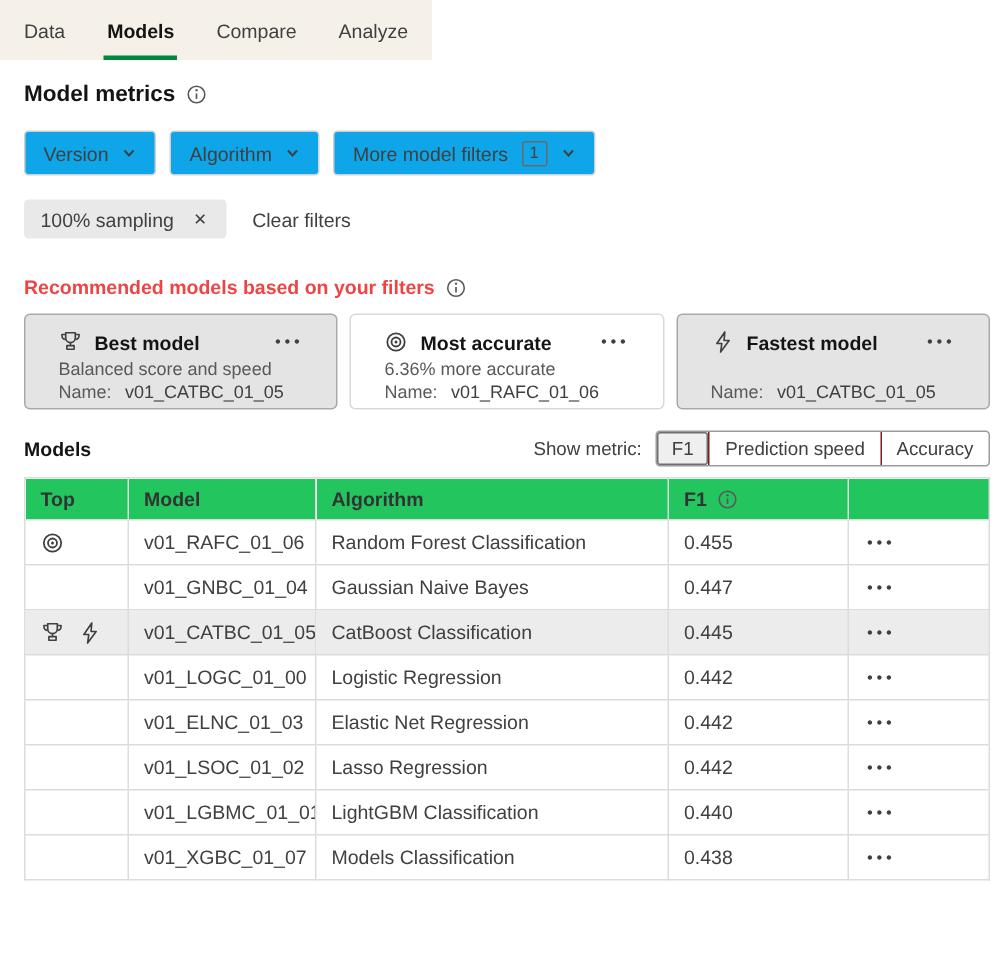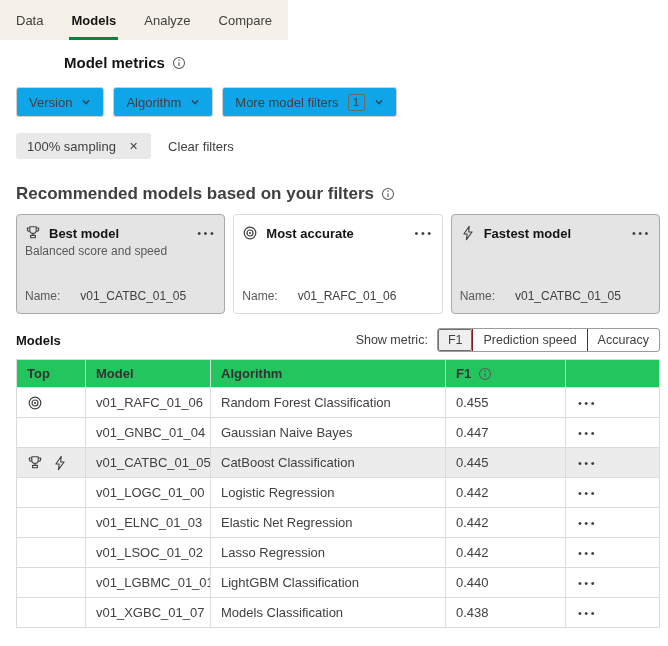--- a/index.html
+++ b/index.html
@@ -23,21 +23,21 @@
   }
   .tab.active { font-weight: bold; color: #141414; }
   .tab.active::after {
     content: ""; position: absolute; left: 12px; right: 12px; bottom: 0;
     height: 3px; background: var(--accent-green, #00873d);
   }
 
   
   .content { padding: 0 8px 0 16px; }
 
-  .page-title-row { display: flex; align-items: center; gap: 7px; margin-top: 14px; margin-left: 48px; }
+  .page-title-row { display: flex; align-items: center; gap: 7px; margin-top: 14px; }
   .page-title { font-size: 15px; font-weight: bold; color: #141414; }
 
   .icon16 { width: 16px; height: 16px; display: block; }
   .icon14 { width: 14px; height: 14px; display: block; }
   .icon10 { width: 10px; height: 10px; display: block; }
 
   
   .filter-row { display: flex; gap: 9px; margin-top: 16px; }
   .btn {
     display: inline-flex; align-items: center; gap: 9px; height: 30px;
@@ -51,36 +51,36 @@
   .chip-row { display: flex; align-items: center; gap: 17px; margin-top: 16px; }
   .chip {
     display: inline-flex; align-items: center; gap: 11px; height: 26px;
     padding: 0 11px; background: #e9e9e9; border-radius: 3px; font-size: 13px;
   }
   .chip-close { background: none; border: none; font-size: 11px; color: #404040; cursor: pointer; padding: 2px; }
   .clear-filters { cursor: pointer; color: #404040; background: none; border: none; font-size: 13px; }
 
   
   .section-title-row { display: flex; align-items: center; gap: 7px; margin-top: 25px; }
-  .section-title { font-weight: bold; font-size: 17px; color: #404040; }
+  .section-title { font-weight: bold; font-size: 13px; color: #ef4444; }
 
   .cards { display: flex; gap: 8px; margin-top: 10px; }
   .card {
-    flex: 1; height: 100px; border: 1px solid #d9d9d9; border-radius: 4px;
-    background: #fff; padding: 10px 8px; display: flex; flex-direction: column;
+    flex: 1; height: 64px; border: 1px solid #d9d9d9; border-radius: 4px;
+    background: #fff; padding: 10px 22px; display: flex; flex-direction: column;
   }
   .card.selected { background: var(--card-selected-bg, #e4e4e4); border-color: #a9a9a9; }
   .card-head { display: flex; align-items: center; gap: 8px; }
   .card-title { font-weight: bold; color: #141414; flex: 1; font-size: 13px; }
   .dots {
     background: none; border: none; cursor: pointer; color: #404040;
     font-size: 11px; letter-spacing: 2.5px; padding: 2px 0 2px 2px; line-height: 1;
   }
   .card-sub { font-size: 12px; color: #595959; margin-top: 3px; min-height: 15px; }
-  .card-name { margin-top: auto; font-size: 12px; color: #404040; display: flex; gap: 20px; align-items: baseline; }
+  .card-name { margin-top: auto; font-size: 12px; color: #404040; display: flex; gap: 9px; align-items: baseline; }
   .card-name .lbl { color: #595959; }
 
   
   .models-bar { display: flex; align-items: center; justify-content: space-between; margin-top: 14px; }
   .models-title { font-weight: bold; font-size: 13px; color: #141414; }
   .metric-group { display: flex; align-items: center; gap: 9px; }
   .metric-label { font-size: 12.5px; color: #404040; }
   .segmented { display: inline-flex; border: 1px solid #9b9b9b; border-radius: 3px; background: #fff; }
   .seg {
     padding: 3px 10px; font-size: 12.5px; background: transparent; border: none;
@@ -104,22 +104,22 @@
   .actions-cell { text-align: center; }
   .th-flex { display: flex; align-items: center; gap: 7px; }
 </style>
 </head>
 <body>
 
 <div class="tabbar">
   <div class="tabs">
     <button class="tab">Data</button>
     <button class="tab active">Models</button>
+    <button class="tab">Compare</button>
     <button class="tab">Analyze</button>
-    <button class="tab">Compare</button>
   </div>
 </div>
 
 <div class="content">
 
   <div class="page-title-row">
     <span class="page-title">Model metrics</span>
     <svg class="icon14" viewBox="0 0 16 16">
         <circle cx="8" cy="8" r="6.3" fill="none" stroke="#595959" stroke-width="1.2"></circle>
         <circle cx="8" cy="4.7" r="0.9" fill="#595959"></circle>
@@ -194,20 +194,21 @@
         <svg class="icon16" viewBox="0 0 16 16">
             <g fill="none" stroke="#404040" stroke-width="1.2">
               <circle cx="8" cy="8" r="5.8"></circle>
               <circle cx="8" cy="8" r="3"></circle>
             </g>
             <circle cx="8" cy="8" r="1" fill="#404040"></circle>
           </svg>
         <span class="card-title">Most accurate</span>
         <button class="dots">•••</button>
       </div>
+      <div class="card-sub">6.36% more accurate</div>
       <div class="card-name">
         <span class="lbl">Name:</span>
         <span>v01_RAFC_01_06</span>
       </div>
     </div>
 
     <div class="card selected">
       <div class="card-head">
         <svg class="icon16" viewBox="0 0 16 16">
             <path d="M9.2 1.3 3.9 9h3.3l-.8 5.7L12.1 7H8.7z" fill="none" stroke="#404040" stroke-width="1.1" stroke-linejoin="round"></path>

